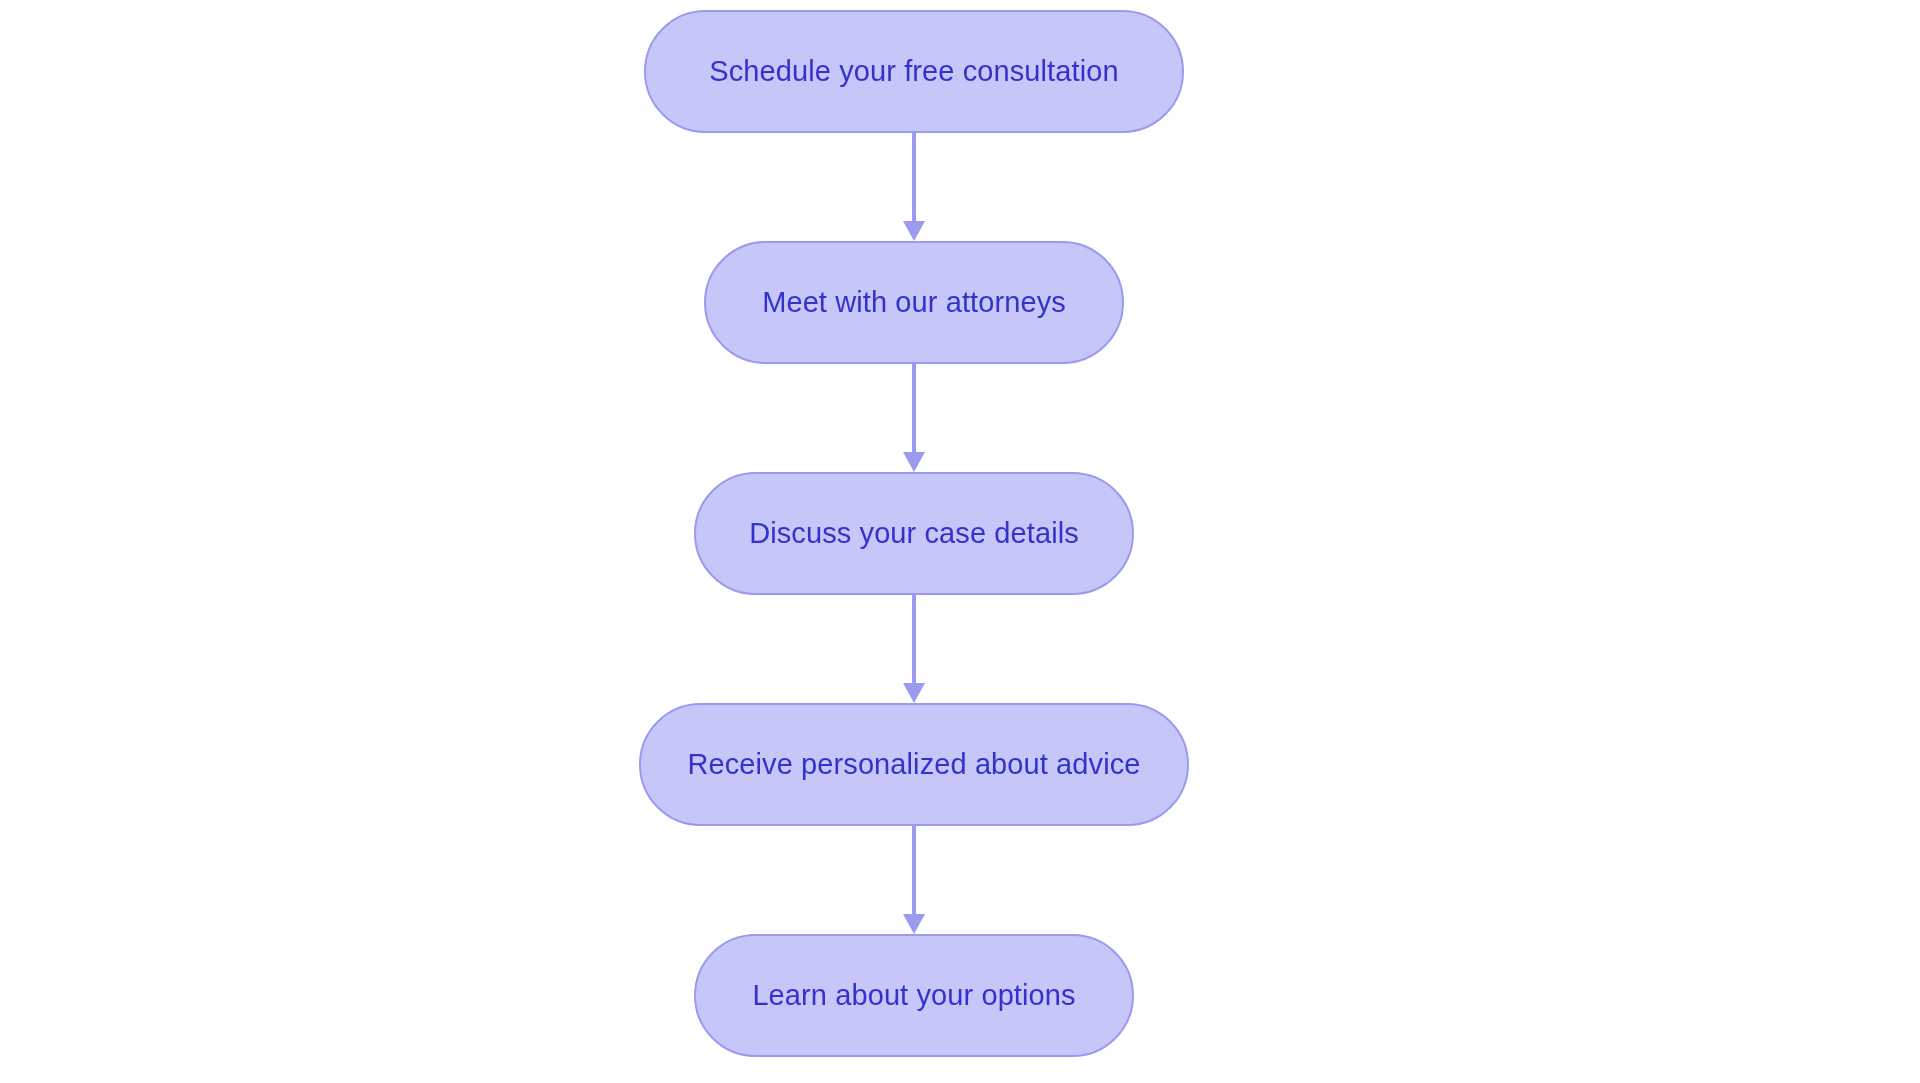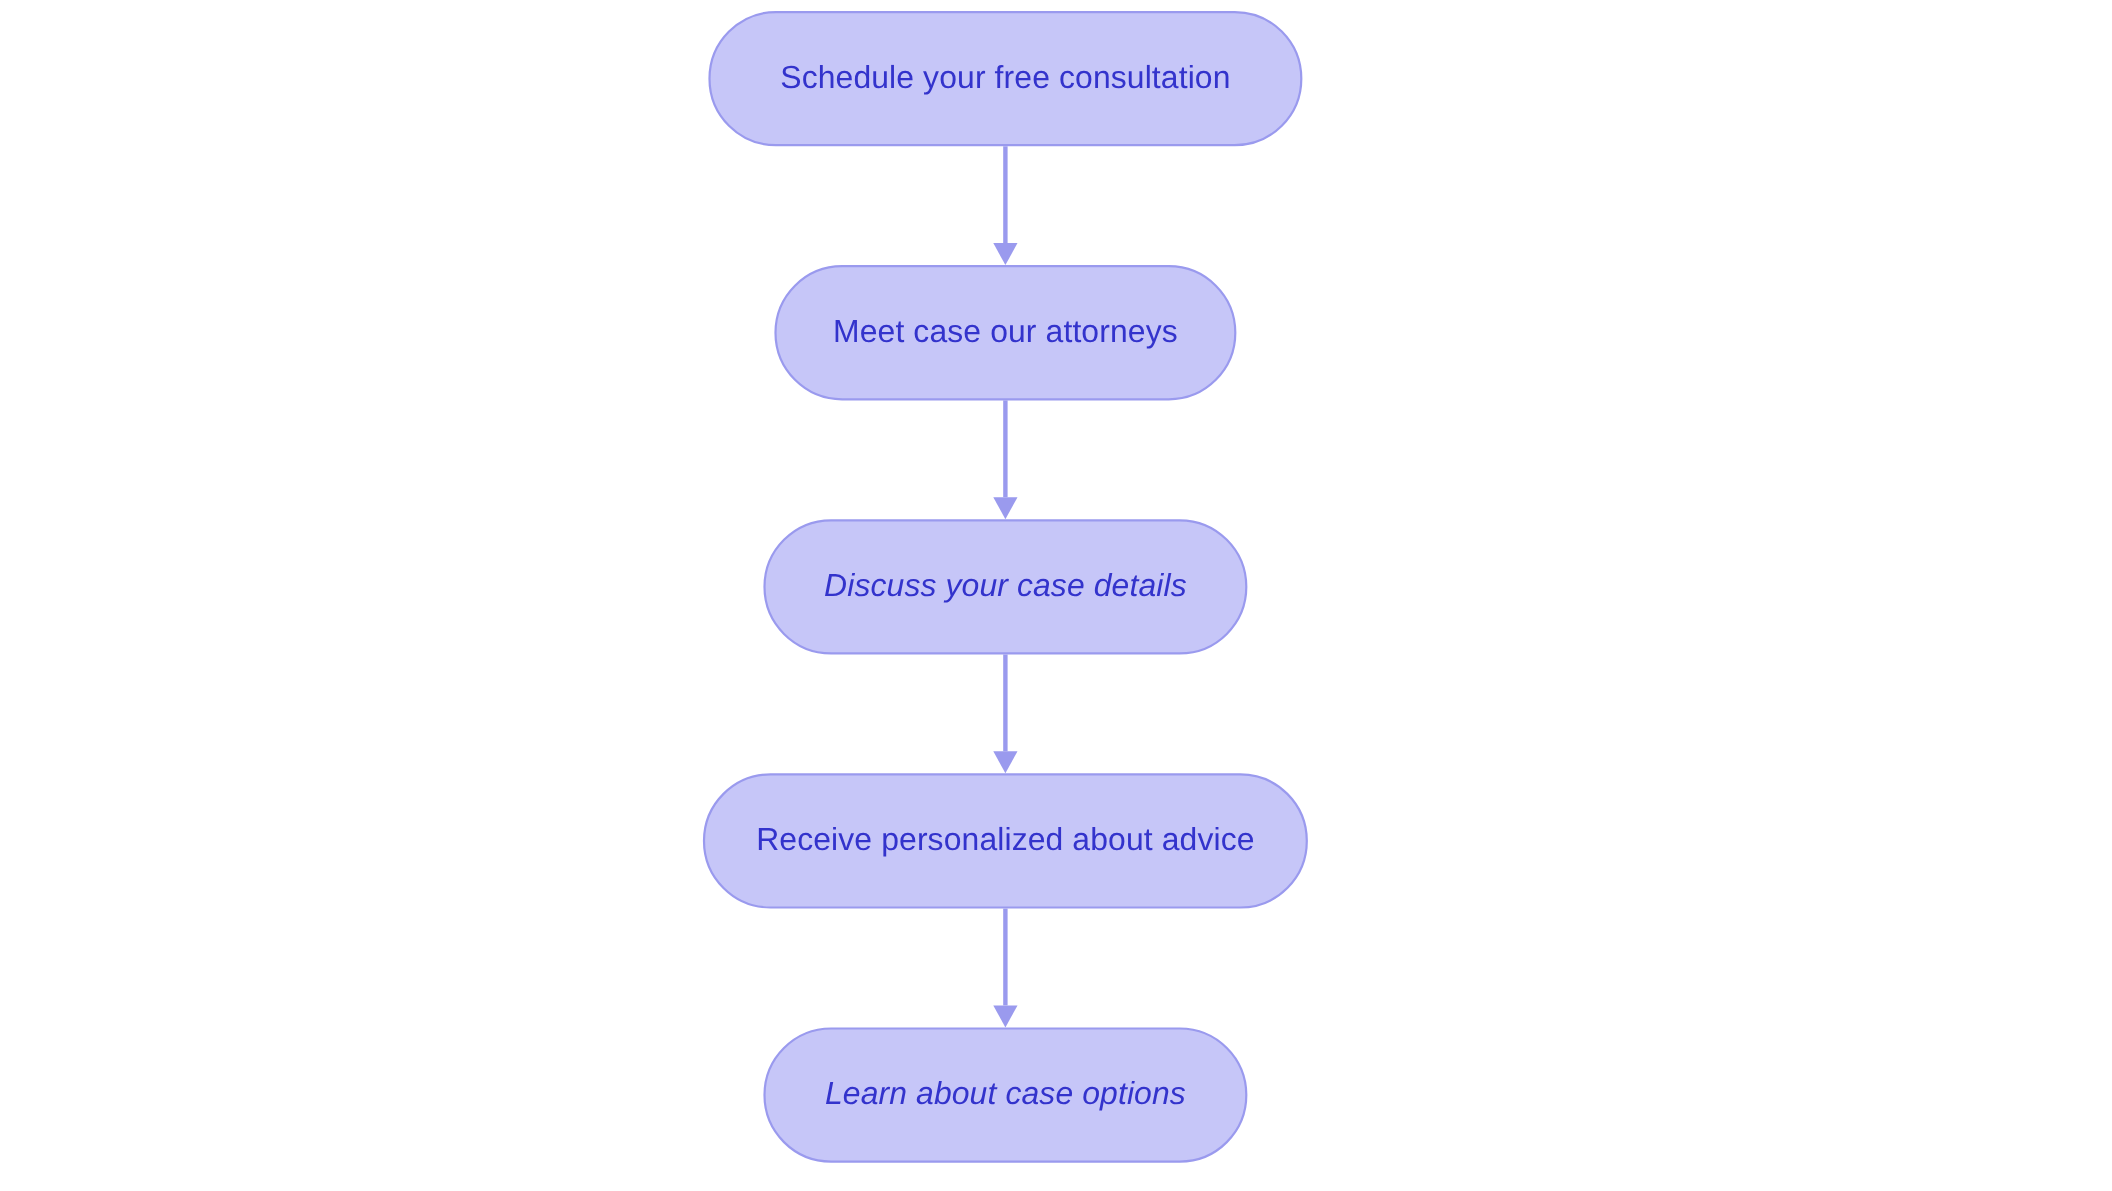--- a/index.html
+++ b/index.html
@@ -50,21 +50,21 @@
     font-size: 29px;
     font-weight: 400;
     letter-spacing: 0.1px;
     white-space: nowrap;
     line-height: 1;
   }
 
   
   .node-w-540 { width: 540px; }
   .node-w-420 { width: 420px; }
-  .node-w-440 { width: 440px; font-style: italic; }
+  .node-w-440 { width: 440px; }
   .node-w-550 { width: 550px; }
 
   .connector {
     position: relative;
     width: 26px;
     height: 108px;
     flex: 0 0 auto;
   }
   .connector .shaft {
     position: absolute;
@@ -100,21 +100,21 @@
     <div class="node node-w-540">
       <span class="node-label">Schedule your free consultation</span>
     </div>
 
     <div class="connector">
       <div class="shaft"></div>
       <div class="head"></div>
     </div>
 
     <div class="node node-w-420">
-      <span class="node-label">Meet case our attorneys</span>
+      <span class="node-label">Meet with our attorneys</span>
     </div>
 
     <div class="connector">
       <div class="shaft"></div>
       <div class="head"></div>
     </div>
 
     <div class="node node-w-440">
       <span class="node-label">Discuss your case details</span>
     </div>
@@ -127,17 +127,17 @@
     <div class="node node-w-550">
       <span class="node-label">Receive personalized about advice</span>
     </div>
 
     <div class="connector">
       <div class="shaft"></div>
       <div class="head"></div>
     </div>
 
     <div class="node node-w-440">
-      <span class="node-label">Learn about case options</span>
+      <span class="node-label">Learn about your options</span>
     </div>
 
   </div>
 </div>
 
 </body></html>

